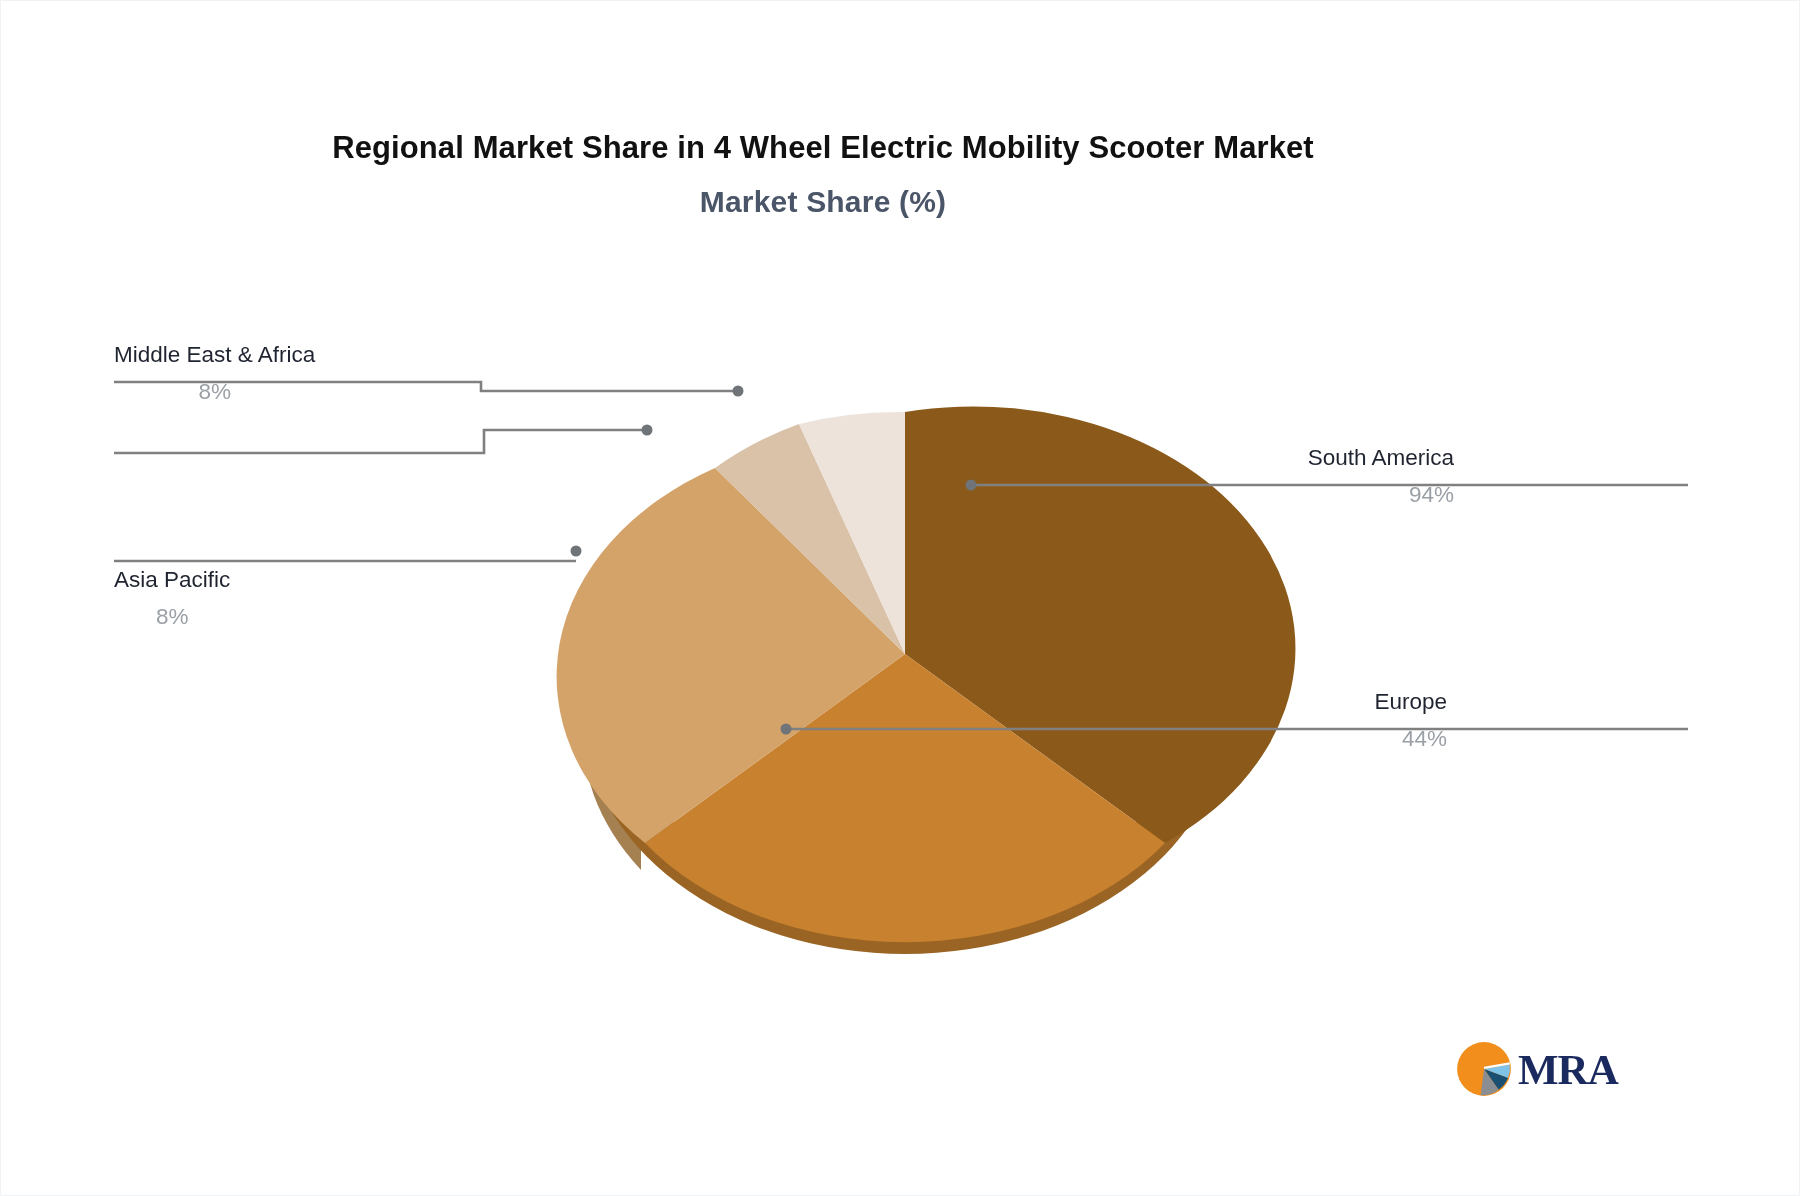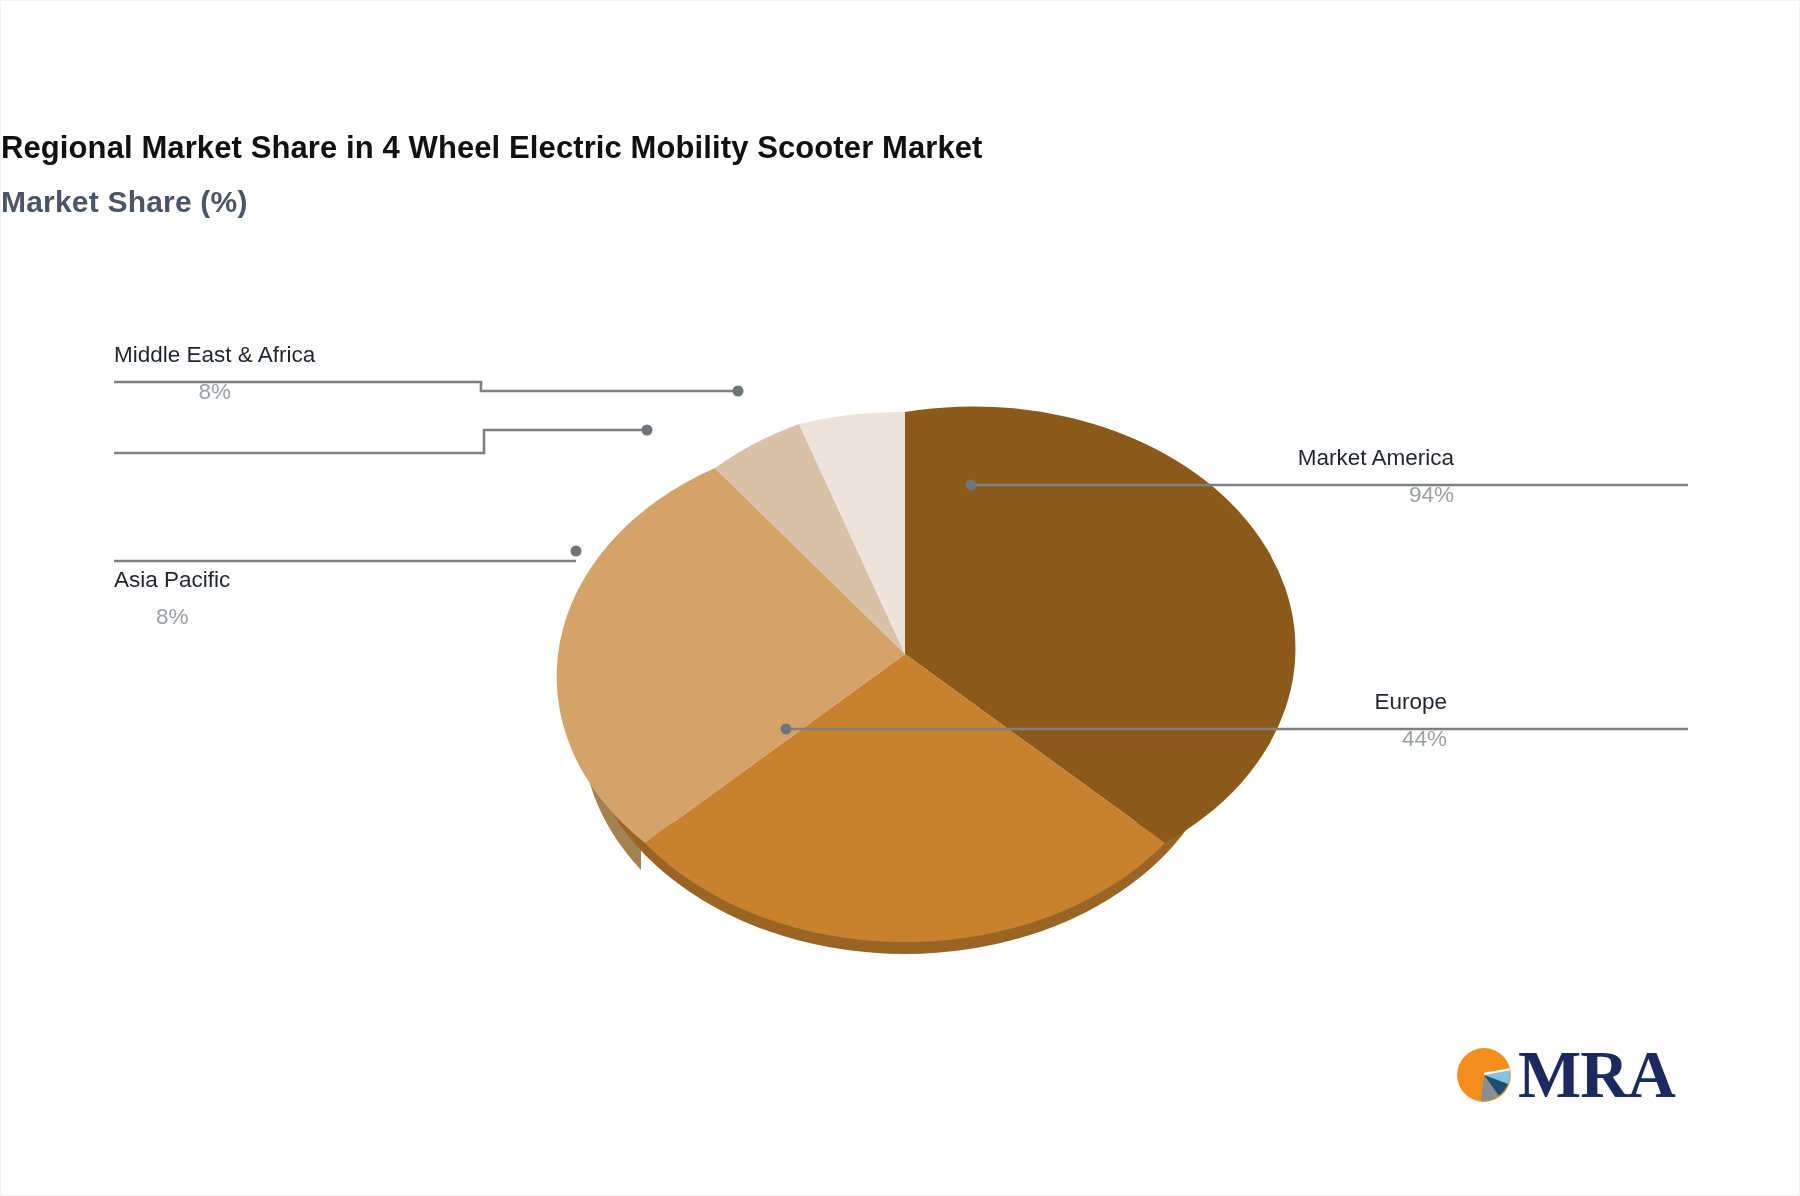--- a/index.html
+++ b/index.html
@@ -17,21 +17,22 @@
     overflow: hidden;
     font-family: "Liberation Sans", sans-serif;
   }
 
   
   .title-block {
     position: absolute;
     top: 128px;
     left: 0;
     width: 1552px;
-    text-align: left;
+    text-align: center;
+    padding-left: 46px;
   }
   .chart-title {
     font-family: "Liberation Sans", sans-serif;
     font-size: 31px;
     font-weight: bold;
     color: #111111;
     letter-spacing: 0.1px;
     line-height: 1.2;
   }
   .chart-subtitle {
@@ -88,21 +89,21 @@
     position: absolute;
     left: 1455px;
     top: 1040px;
     display: flex;
     align-items: center;
     gap: 6px;
   }
   .logo-mark { width: 56px; height: 56px; display:block; }
   .logo-text {
     font-family: "Liberation Serif", serif;
-    font-size: 67px;
+    font-size: 43px;
     font-weight: bold;
     color: #1b2a5e;
     line-height: 1;
     letter-spacing: -1px;
   }
 </style>
 </head>
 <body>
 
 <div class="canvas">
@@ -189,21 +190,21 @@
     <div class="cl-val">8%</div>
   </div>
 
 
   <div class="callout left" id="cal-ap">
     <div class="cl-name">Asia Pacific</div>
     <div class="cl-val">8%</div>
   </div>
 
   <div class="callout right" id="cal-na">
-    <div class="cl-name">Market America</div>
+    <div class="cl-name">South America</div>
     <div class="cl-val">94%</div>
   </div>
 
   <div class="callout right" id="cal-eu">
     <div class="cl-name">Europe</div>
     <div class="cl-val">44%</div>
   </div>
 
   <div class="logo">
     <svg class="logo-mark" viewBox="0 0 100 100" xmlns="http://www.w3.org/2000/svg">

